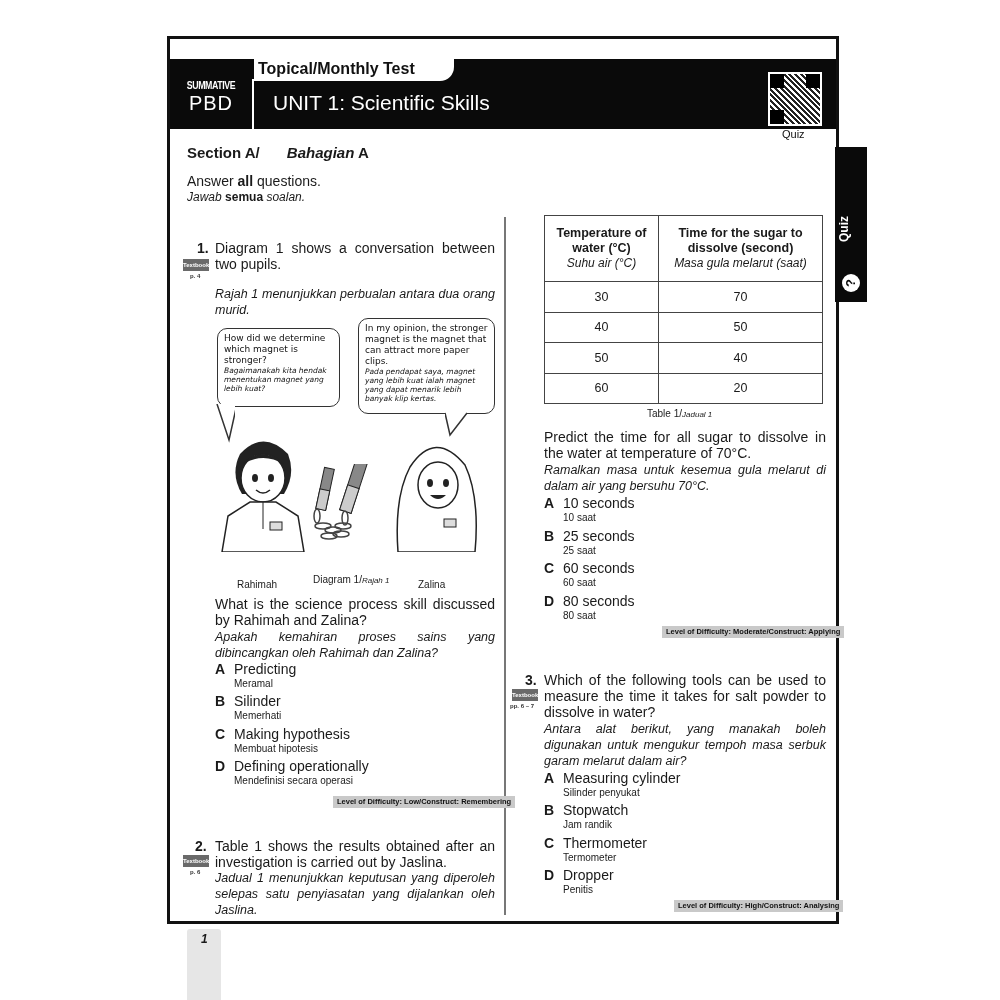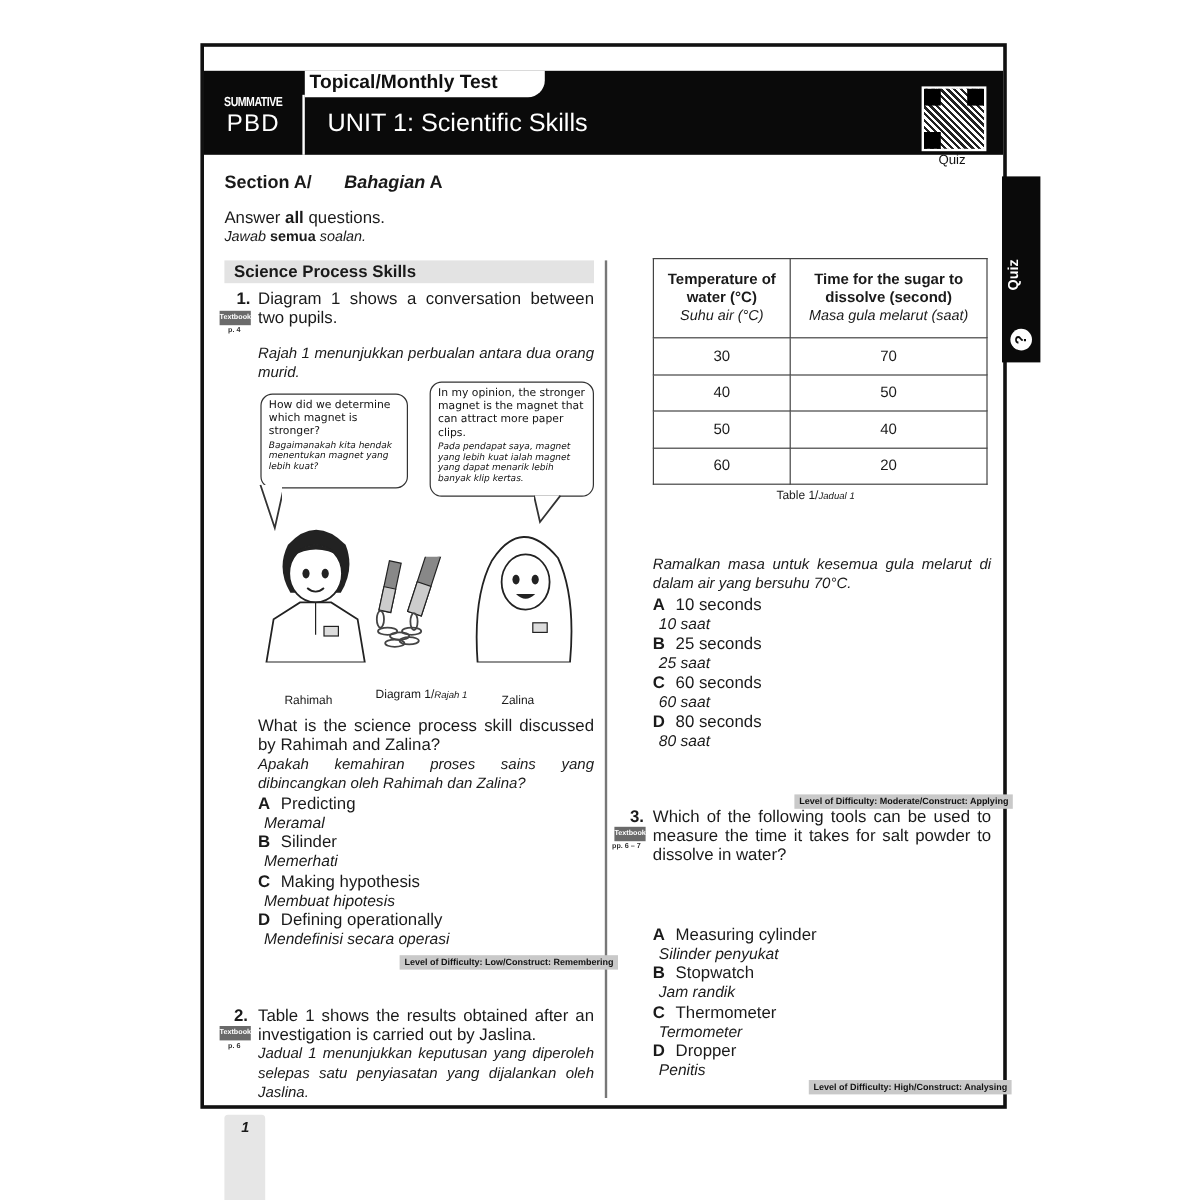--- a/index.html
+++ b/index.html
@@ -41,21 +41,21 @@
   .qnum { position: absolute; font-size: 14px; font-weight: bold; }
   .txtbook { position: absolute; width: 26px; height: 12px; background: #6a6a6a; color: #fff; font-size: 6px; font-weight: bold; text-align: center; line-height: 12px; }
   .pageref { position: absolute; font-size: 6px; font-weight: bold; color: #333; }
 
   .para { position: absolute; font-size: 14px; line-height: 16px; text-align: justify; }
   .para-it { position: absolute; font-size: 12.5px; line-height: 16px; font-style: italic; text-align: justify; }
 
   .opt { position: absolute; font-size: 14px; }
   .opt-letter { position: absolute; left: 0; top: 0; font-weight: bold; }
   .opt-en { position: absolute; left: 19px; top: 0; white-space: nowrap; }
-  .opt-my { position: absolute; left: 5px; top: 17px; font-size: 13px; font-style: italic; white-space: nowrap; }
+  .opt-my { position: absolute; left: 19px; top: 17px; font-size: 10px; white-space: nowrap; }
 
   .lod { position: absolute; height: 12px; background: #c9c9c9; font-size: 7.5px; font-weight: bold; line-height: 12px; padding: 0 4px; white-space: nowrap; color: #111; }
 
   
   .bubble { position: absolute; border: 1.5px solid #333; border-radius: 10px; background: #fff; padding: 4px 6px; font-family: "DejaVu Sans", sans-serif; font-size: 9px; line-height: 11px; color: #111; }
   .bubble .it { font-style: italic; font-size: 7.5px; line-height: 9px; display: block; }
   .figure-name { position: absolute; font-size: 10px; margin-top: 27px; }
   .diag-caption { position: absolute; font-size: 10px; }
   .diag-caption i { font-size: 8px; }
 
@@ -102,23 +102,20 @@
   </div>
   <div class="instr1">
     <span>Answer </span><b>all</b><span> questions.</span>
   </div>
   <div class="instr2">
     <span>Jawab </span><b style="font-style:normal">semua</b><span> soalan.</span>
   </div>
 
   <div class="col-divider"></div>
 
-  <div class="sps-bar">
-    <span class="sps-text">Science Process Skills</span>
-  </div>
 
   <div class="qnum" style="left:27px; top:201px;">1.</div>
   <div class="txtbook" style="left:13px; top:220px;">Textbook</div>
   <div class="pageref" style="left:20px; top:234px;">p. 4</div>
   <div class="para" style="left:45px; top:201px; width:280px;">Diagram 1 shows a conversation between two pupils.</div>
   <div class="para-it" style="left:45px; top:235px; width:280px;margin-top:12px;">Rajah 1 menunjukkan perbualan antara dua orang murid.</div>
 
   <div class="bubble" style="left:47px; top:289px; width:123px; height:79px;">
     <span>How did we determine which magnet is stronger?</span>
     <span class="it">Bagaimanakah kita hendak menentukan magnet yang lebih kuat?</span>
@@ -240,20 +237,21 @@
       <tr>
         <td>60</td>
         <td>20</td>
       </tr>
     </tbody>
   </table>
   <div class="tcaption">
     <span>Table 1/</span><i>Jadual 1</i>
   </div>
 
+  <div class="para" style="left:374px; top:390px; width:282px;">Predict the time for all sugar to dissolve in the water at temperature of 70°C.</div>
   <div class="para-it" style="left:374px; top:423px; width:282px;">Ramalkan masa untuk kesemua gula melarut di dalam air yang bersuhu 70°C.</div>
 
   <div class="opt" style="left:374px; top:456px;">
     <span class="opt-letter">A</span>
     <span class="opt-en">10 seconds</span>
     <span class="opt-my">10 saat</span>
   </div>
   <div class="opt" style="left:374px; top:489px;">
     <span class="opt-letter">B</span>
     <span class="opt-en">25 seconds</span>
@@ -262,26 +260,27 @@
   <div class="opt" style="left:374px; top:521px;">
     <span class="opt-letter">C</span>
     <span class="opt-en">60 seconds</span>
     <span class="opt-my">60 saat</span>
   </div>
   <div class="opt" style="left:374px; top:554px;">
     <span class="opt-letter">D</span>
     <span class="opt-en">80 seconds</span>
     <span class="opt-my">80 saat</span>
   </div>
-  <div class="lod" style="left:492px; top:587px;margin-top:36px;">Level of Difficulty: Moderate/Construct: Applying</div>
+  <div class="lod" style="left:492px; top:587px;">Level of Difficulty: Moderate/Construct: Applying</div>
 
   <div class="qnum" style="left:355px; top:633px;">3.</div>
   <div class="txtbook" style="left:342px; top:650px;">Textbook</div>
   <div class="pageref" style="left:340px; top:664px;">pp. 6 – 7</div>
   <div class="para" style="left:374px; top:633px; width:282px;">Which of the following tools can be used to measure the time it takes for salt powder to dissolve in water?</div>
+  <div class="para-it" style="left:374px; top:682px; width:282px;">Antara alat berikut, yang manakah boleh digunakan untuk mengukur tempoh masa serbuk garam melarut dalam air?</div>
 
   <div class="opt" style="left:374px; top:731px;">
     <span class="opt-letter">A</span>
     <span class="opt-en">Measuring cylinder</span>
     <span class="opt-my">Silinder penyukat</span>
   </div>
   <div class="opt" style="left:374px; top:763px;">
     <span class="opt-letter">B</span>
     <span class="opt-en">Stopwatch</span>
     <span class="opt-my">Jam randik</span>

